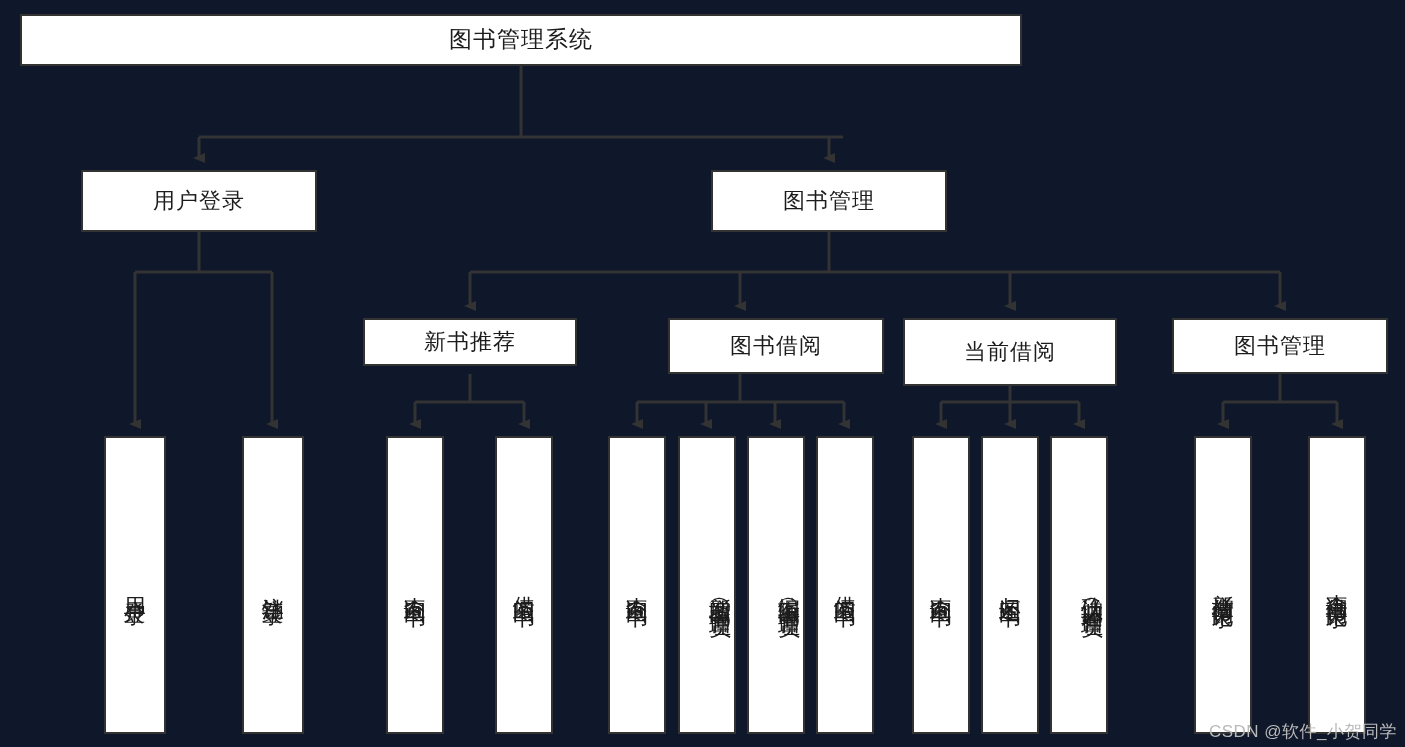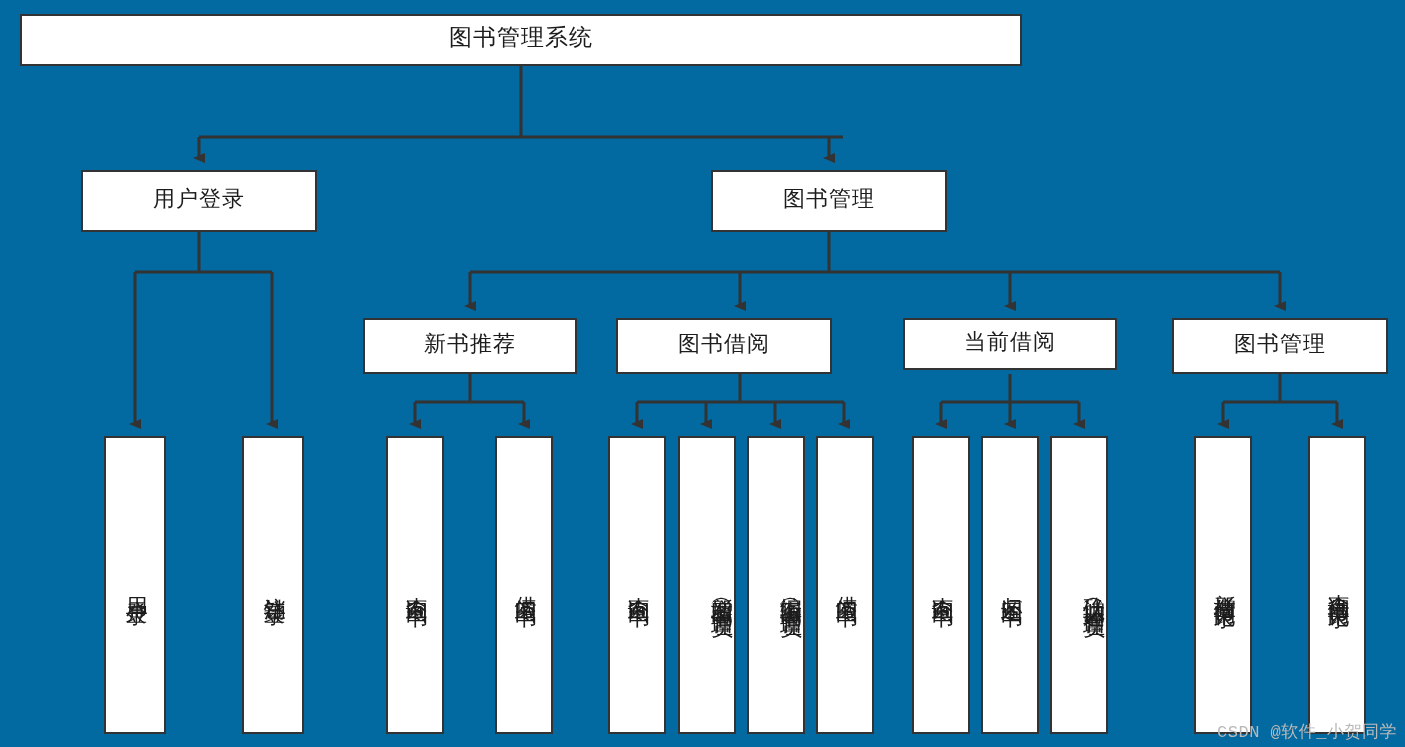--- a/index.html
+++ b/index.html
@@ -4,22 +4,22 @@
 <style>
   html, body {
     margin: 0;
     padding: 0;
     background: #ffffff;
   }
   #canvas {
     position: relative;
     width: 1405px;
     height: 747px;
-    background: #0369a1;
-    font-family: Liberation Mono, monospace;
+    background: #0f172a;
+    font-family: Liberation Sans, sans-serif;
     overflow: hidden;
   }
   #edges {
     position: absolute;
     left: 0;
     top: 0;
     width: 1405px;
     height: 747px;
     pointer-events: none;
   }
@@ -128,29 +128,29 @@
   </div>
 
   <div class="node node-h" style="left:81px; top:170px; width:236px; height:62px;">
     <span>用户登录</span>
   </div>
 
   <div class="node node-h" style="left:711px; top:170px; width:236px; height:62px;text-align:center;">
     <span>图书管理</span>
   </div>
 
-  <div class="node node-h" style="left:363px; top:318px; width:214px; height:56px;">
+  <div class="node node-h" style="left:363px; top:318px; width:214px; height:48px;">
     <span>新书推荐</span>
   </div>
 
-  <div class="node node-h" style="left:616px; top:318px; width:216px; height:56px;">
+  <div class="node node-h" style="left:668px; top:318px; width:216px; height:56px;">
     <span>图书借阅</span>
   </div>
 
-  <div class="node node-h" style="left:903px; top:318px; width:214px; height:52px;">
+  <div class="node node-h" style="left:903px; top:318px; width:214px; height:68px;">
     <span>当前借阅</span>
   </div>
 
   <div class="node node-h" style="left:1172px; top:318px; width:216px; height:56px;">
     <span>图书管理</span>
   </div>
 
   <div class="node node-v short" style="left:104px; top:436px; width:62px; height:298px;">
     <span>用户登录</span>
   </div>

